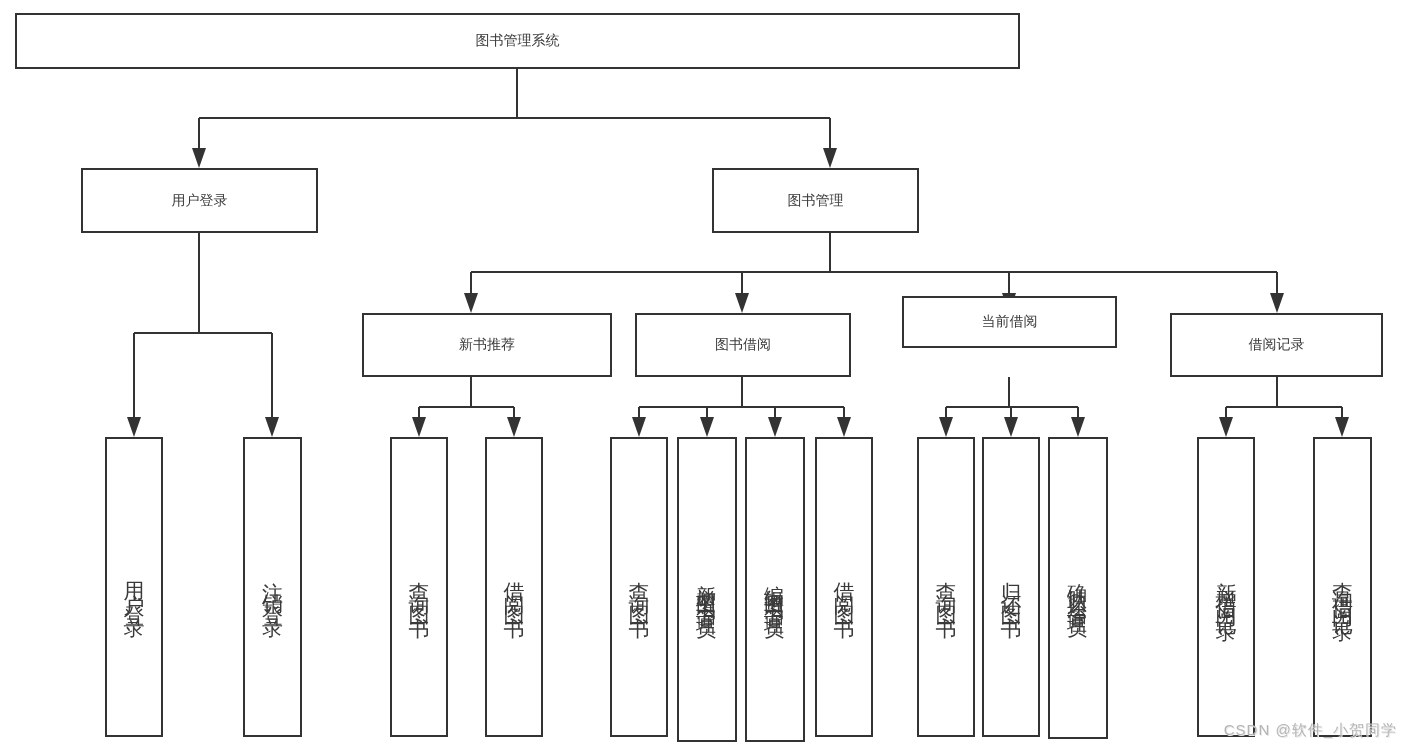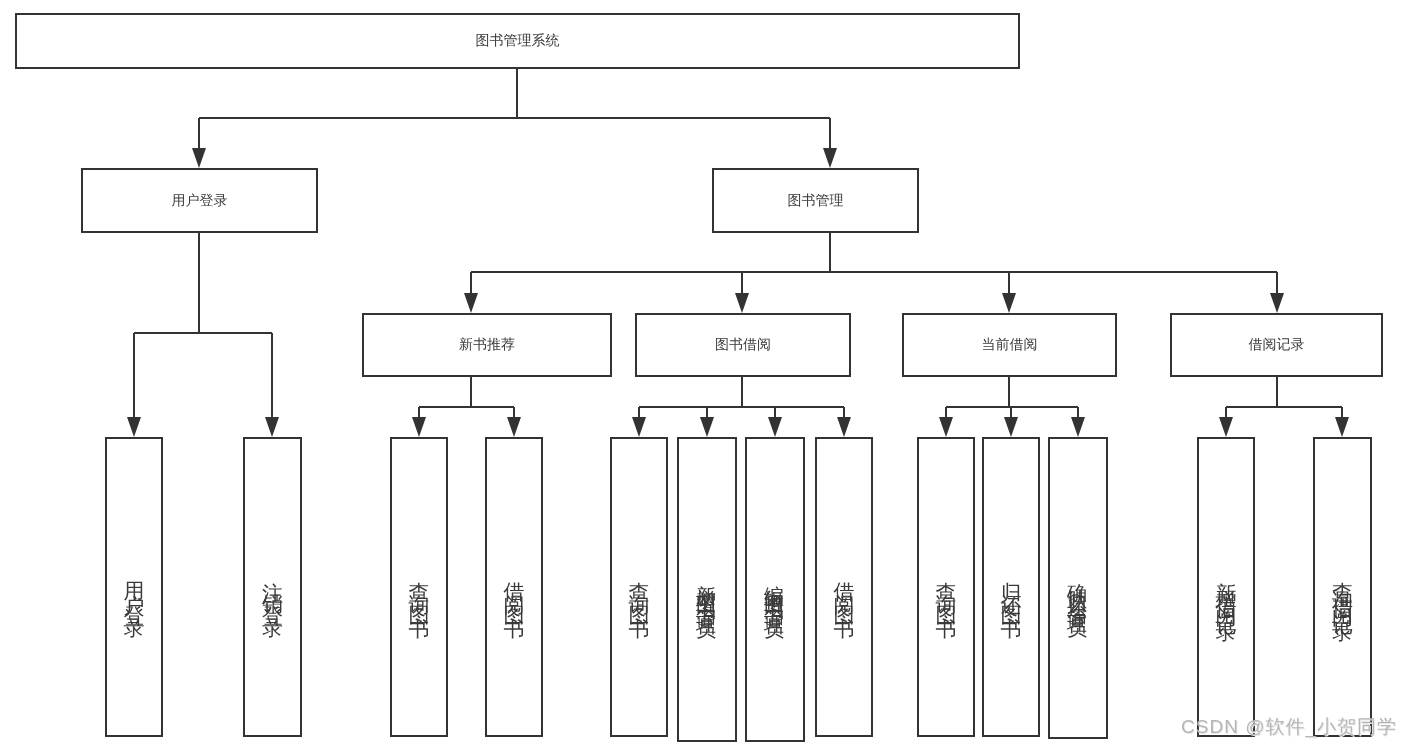--- a/index.html
+++ b/index.html
@@ -35,21 +35,21 @@
     white-space: nowrap;
   }
   
   #n-root   { left: 15px;  top: 13px;  width: 1005px; height: 56px; }
   
   #n-l2-0   { left: 81px;  top: 168px; width: 237px; height: 65px; }
   #n-l2-1   { left: 712px; top: 168px; width: 207px; height: 65px; }
   
   #n-l3-0   { left: 362px;  top: 313px; width: 250px; height: 64px; }
   #n-l3-1   { left: 635px;  top: 313px; width: 216px; height: 64px; }
-  #n-l3-2   { left: 902px;  top: 313px; width: 215px; height: 64px; }
+  #n-l3-2   { left: 902px;  top: 296px; width: 215px; height: 52px; }
   #n-l3-3   { left: 1170px; top: 313px; width: 213px; height: 64px; }
   
   .vbox {
     top: 437px;
     height: 300px;
     writing-mode: vertical-rl;
     letter-spacing: 12px;
     font-size: 21px;
     padding-top: 4px;
   }
@@ -66,21 +66,21 @@
   #n-v9  { left: 917px;  width: 58px; }
   #n-v10 { left: 982px;  width: 58px; }
   #n-v11 { left: 1048px; width: 60px; height: 302px; }
   #n-v12 { left: 1197px; width: 58px; }
   #n-v13 { left: 1313px; width: 59px; }
   .watermark {
     position: absolute;
     right: 8px;
     bottom: 7px;
     color: #b5b5b5;
-    font-size: 19px;
+    font-size: 15px;
     letter-spacing: 1px;
     z-index: 5;
     white-space: nowrap;
     text-shadow: 1px 1px 0 #e8e8e8;
   }
 </style>
 </head>
 <body>
 
 <div class="canvas">

